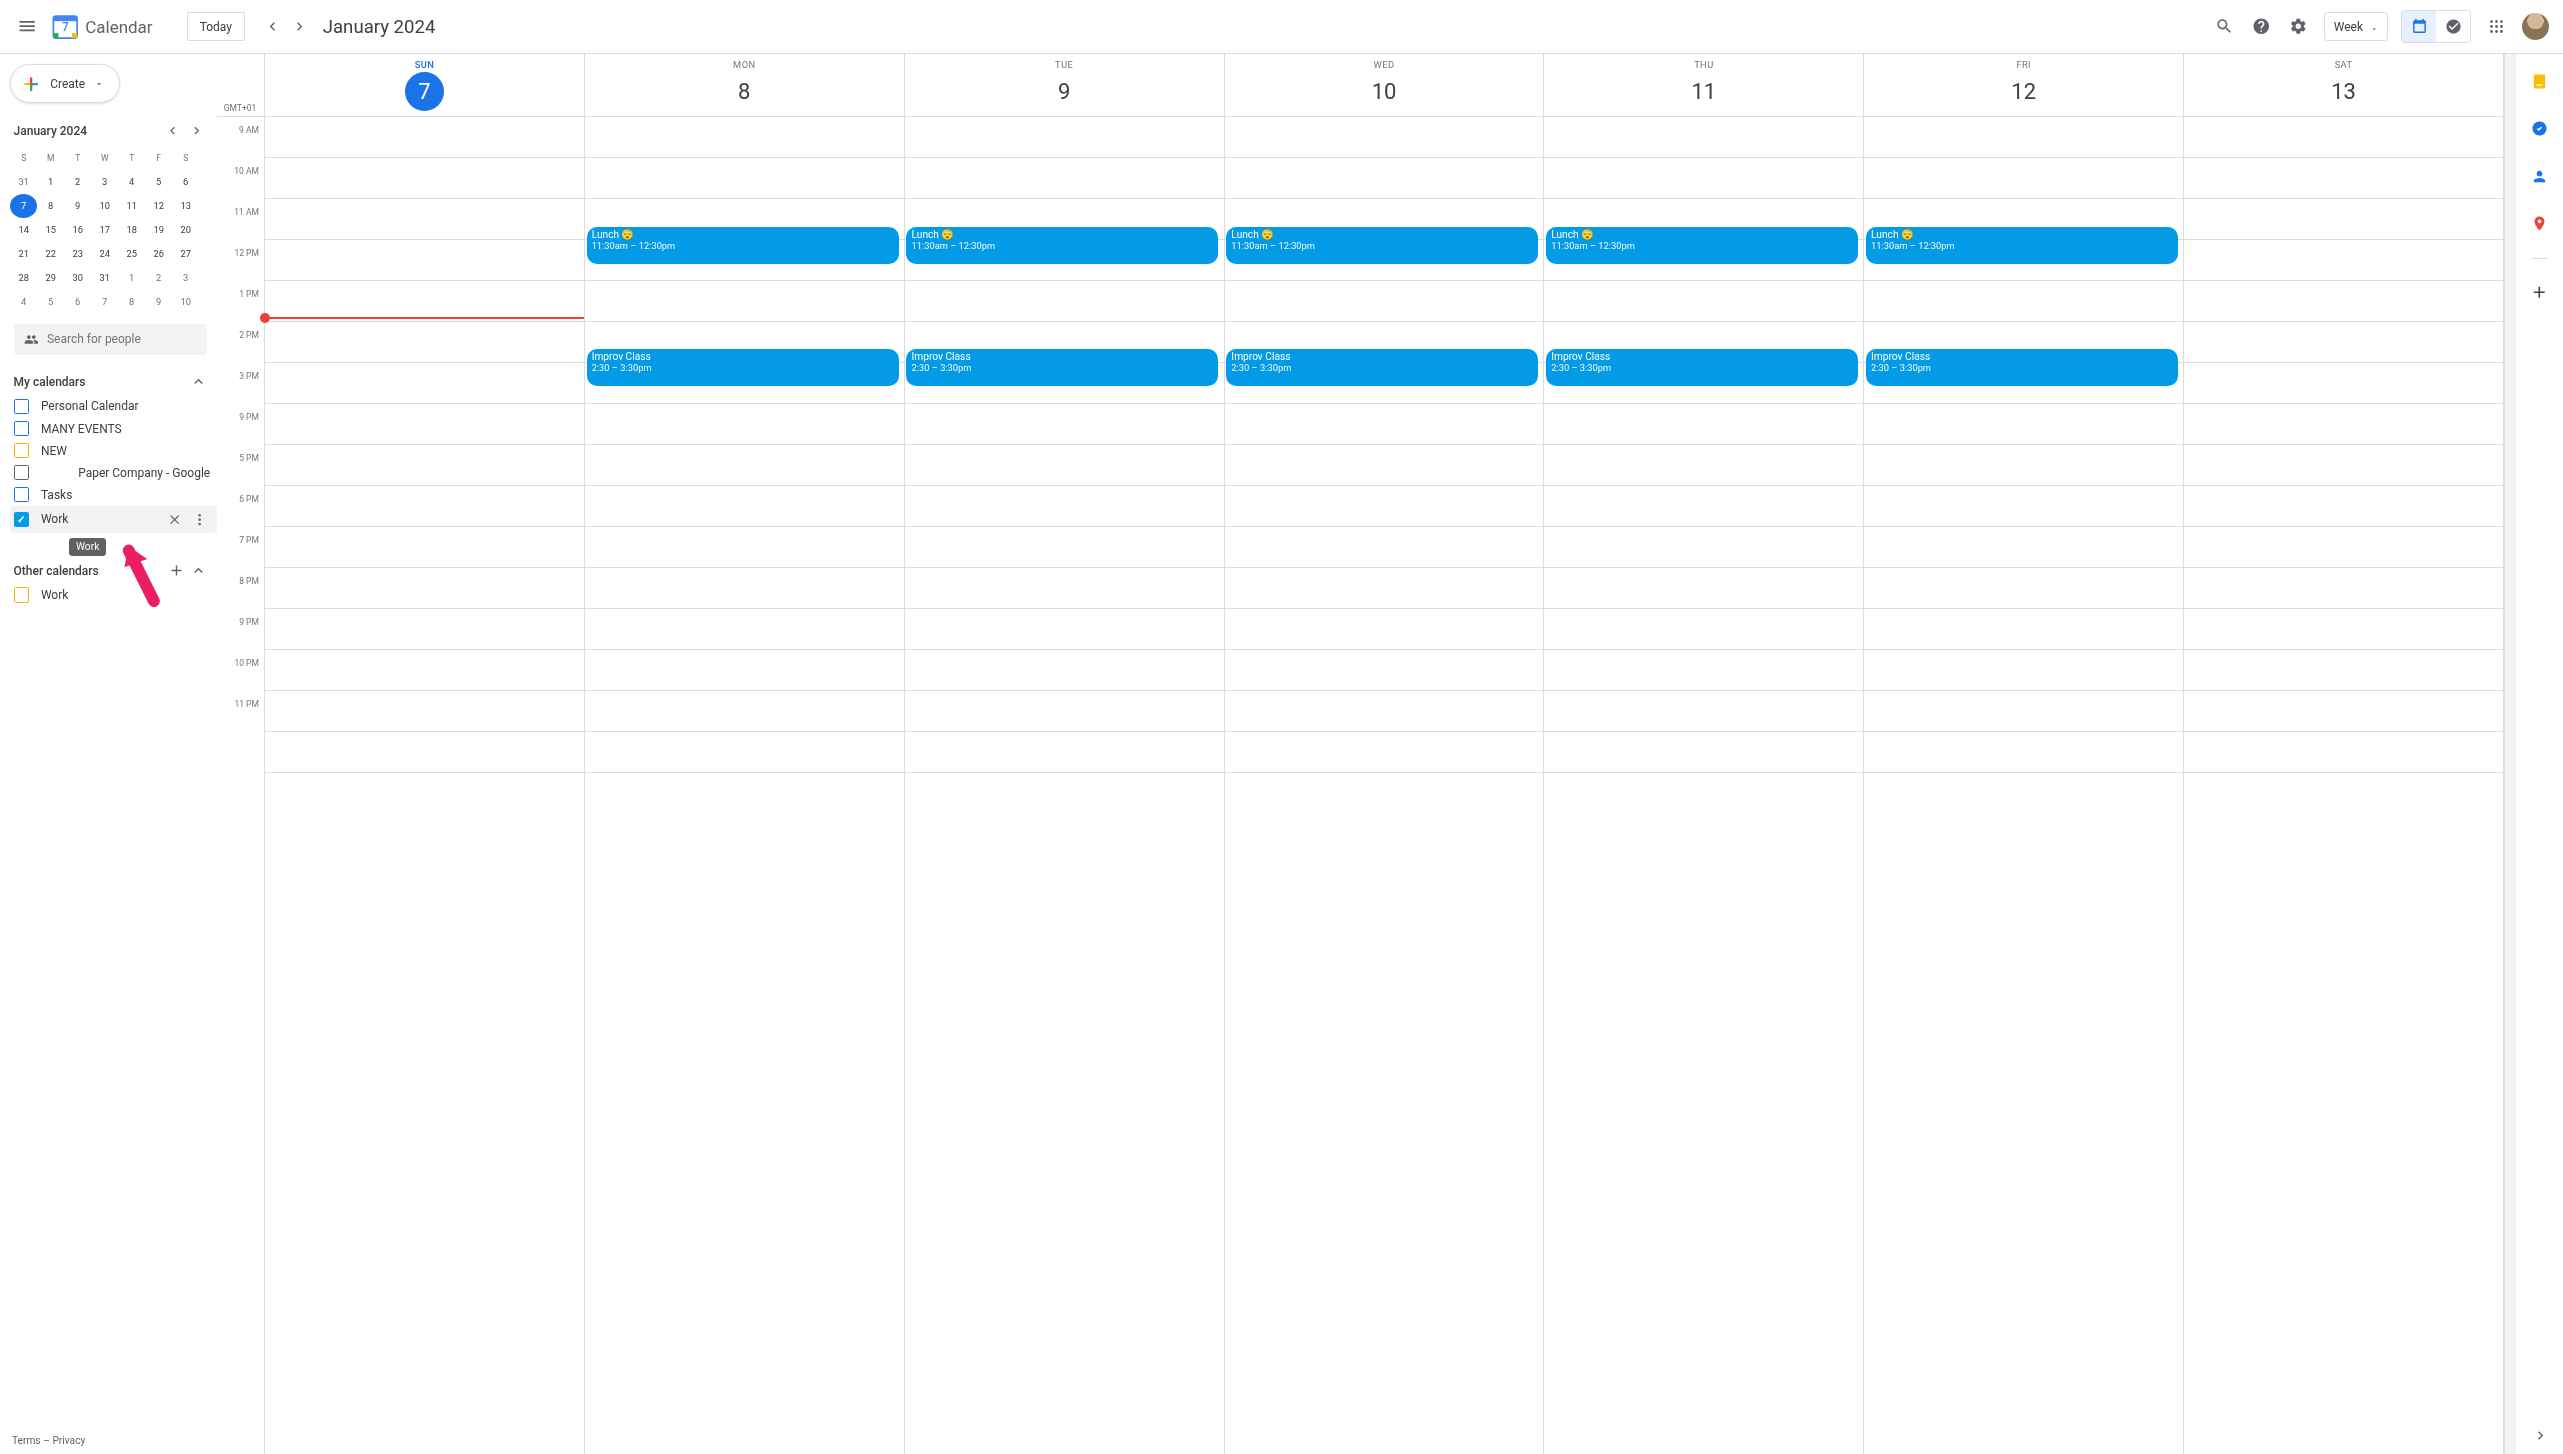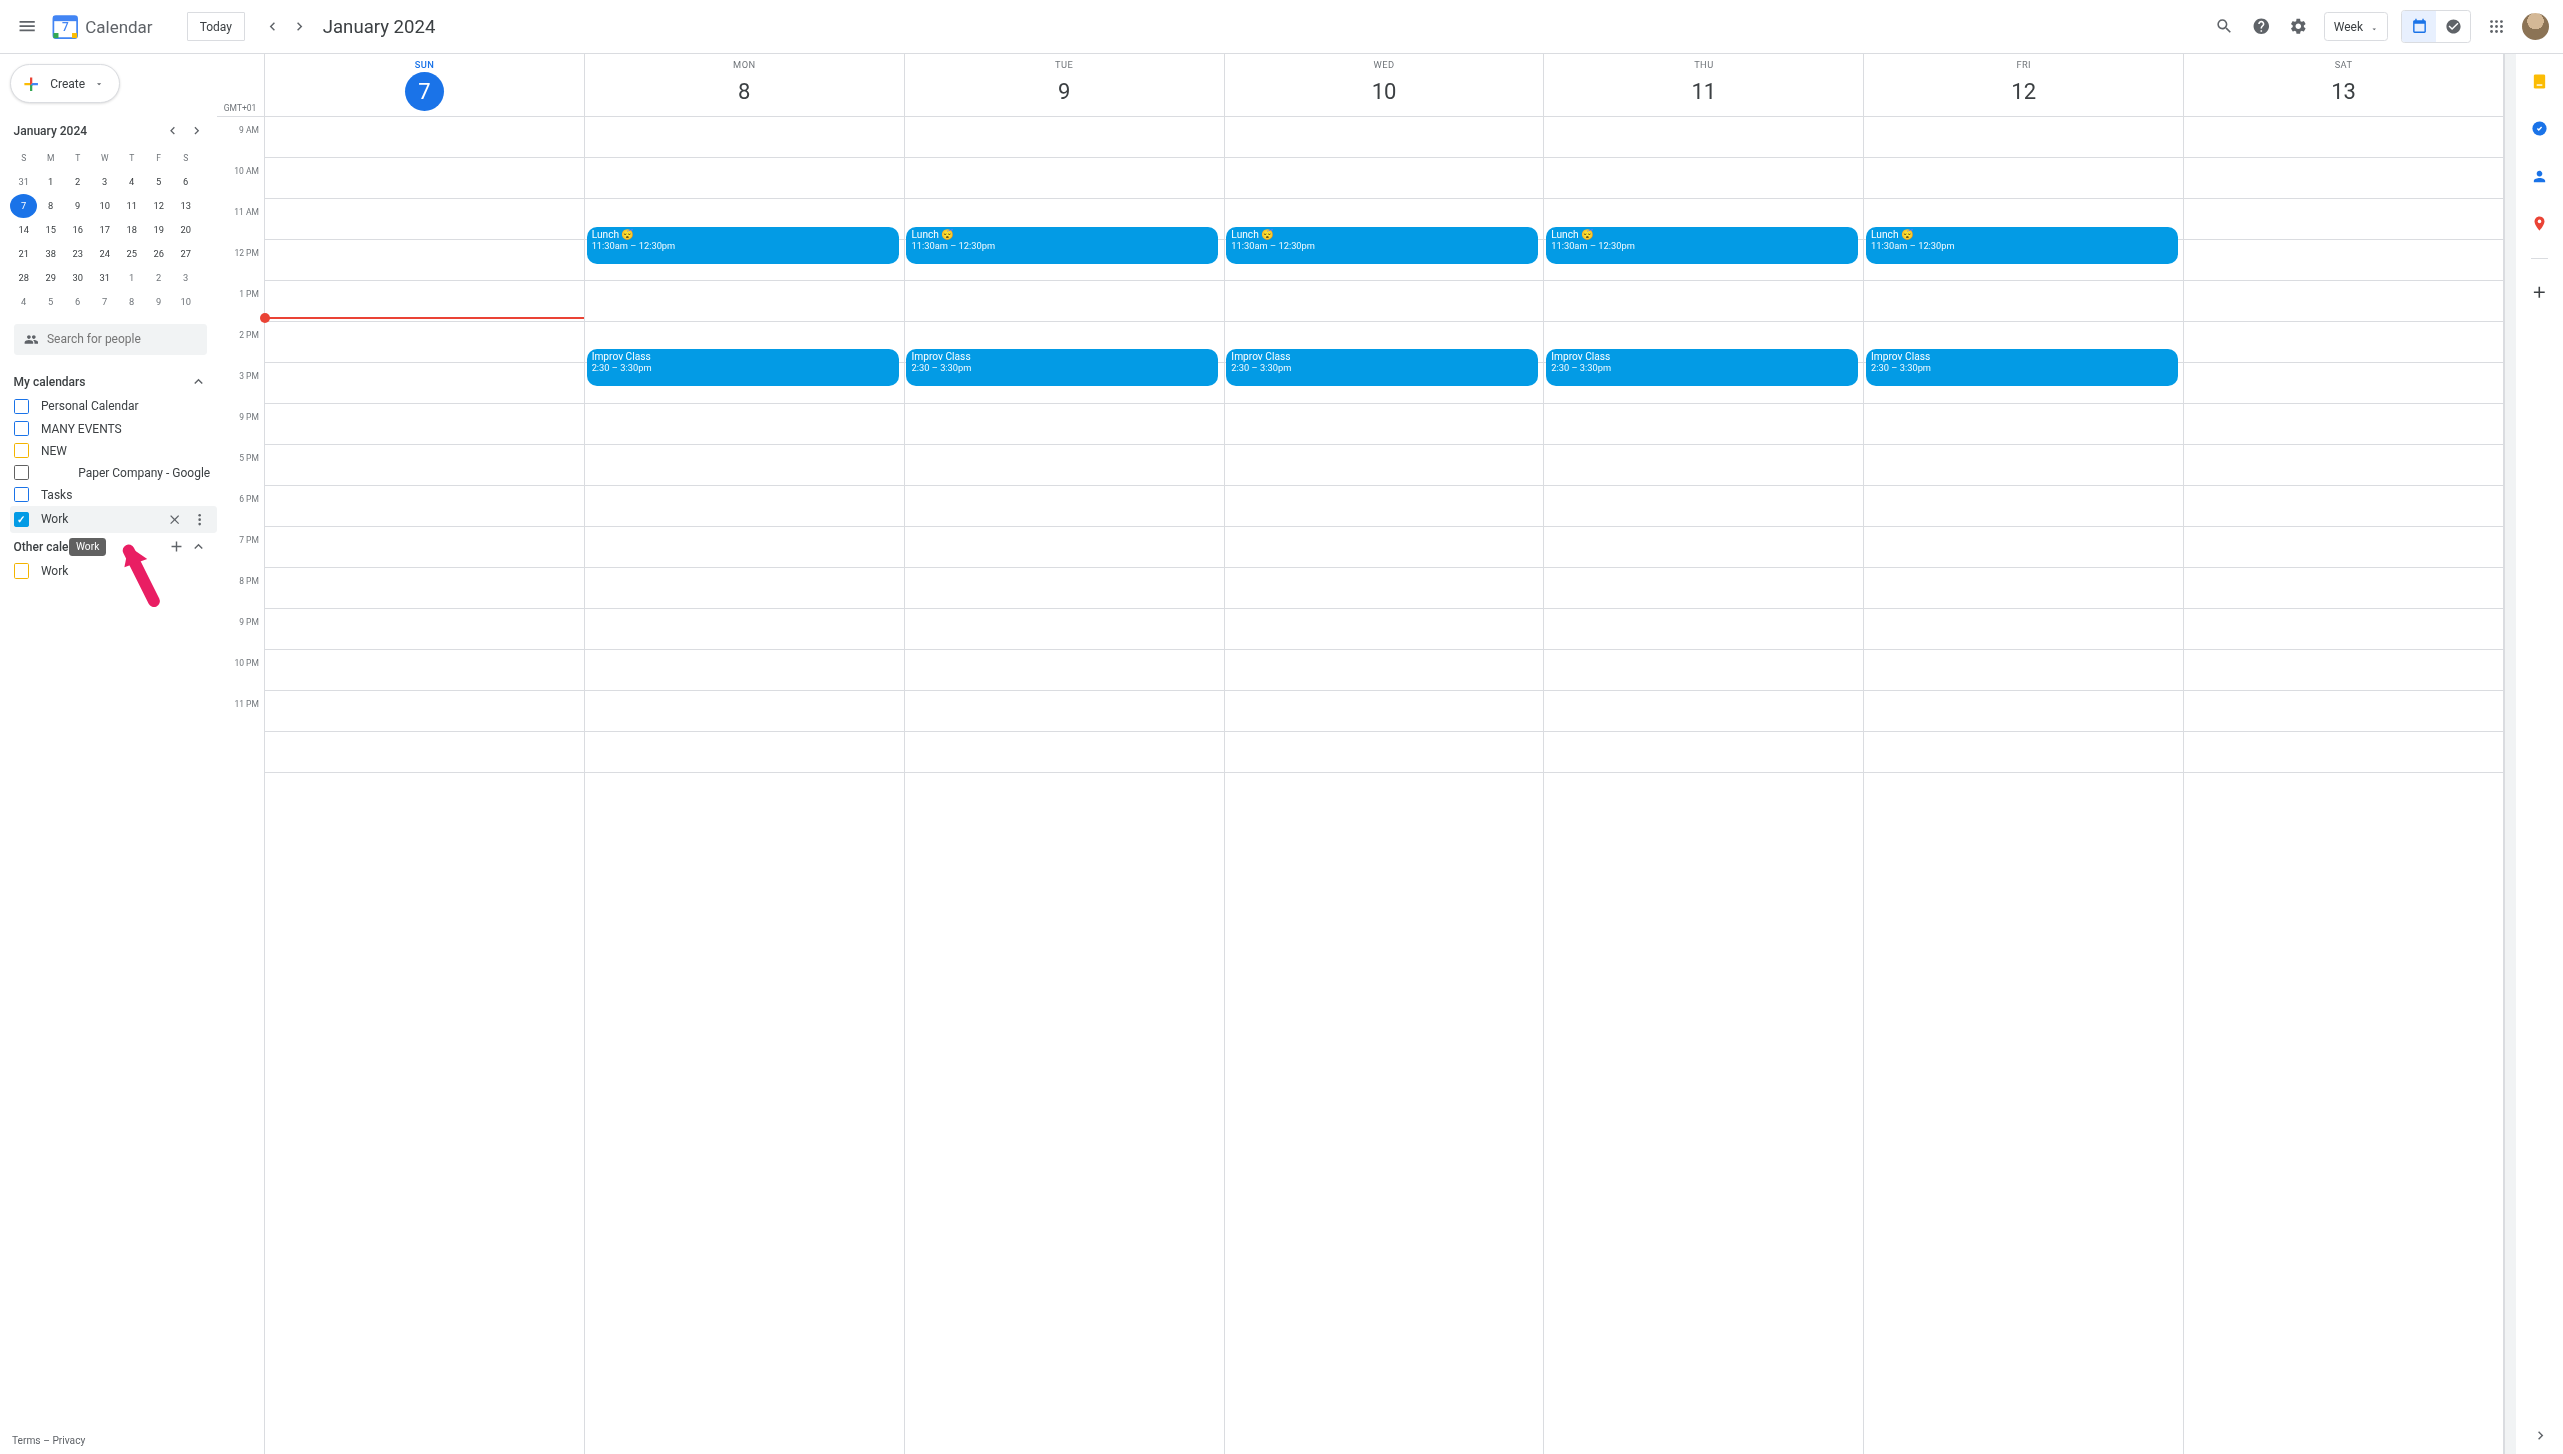--- a/index.html
+++ b/index.html
@@ -42,21 +42,21 @@
 .mini-row { display:flex; }
 .mini-cell { width:27px; height:24px; display:flex; align-items:center; justify-content:center; font-size:8.5px; color:#70757a; cursor:pointer; border-radius:50%; }
 .mini-row.days .mini-cell { cursor:default; }
 .mini-cell.num { font-size:9.3px; color:#3c4043; }
 .mini-cell.today { background:#1a73e8; color:#fff; }
 .mini-cell.other { color:#70757a; }
 
 .search-people { display:flex; align-items:center; gap:8.5px; background:#f1f3f4; border-radius:3.4px; padding: 6.8px 10.2px; margin:6.8px 10.2px 13.6px 3.4px; cursor:text;}
 .search-people input { border:none; background:transparent; outline:none; font-size:12px; width:100%; color:#3c4043; }
 
-.cal-section { margin-bottom:0; }
+.cal-section { margin-bottom:24px; }
 .section-header { display:flex; align-items:center; justify-content:space-between; padding:5.1px 10.2px 5.1px 3.4px; cursor:pointer; }
 .section-header .stitle { font-size:12px; color:#3c4043; font-weight:500;}
 .section-header .sicons { display:flex; gap:5.1px; align-items:center; color:#5f6368;}
 .cal-item { display:flex; align-items:center; padding:3.4px 6.8px 3.4px 3.4px; border-radius:3.4px; position:relative; }
 .cal-item.hover { background:#f1f3f4; }
 .cal-check { width:15.3px; height:15.3px; border:1.7px solid; border-radius:1.7px; margin-right:12px; display:flex; align-items:center; justify-content:center; cursor:pointer; flex-shrink:0;}
 .cal-check.checked { background: var(--c); border-color: var(--c); }
 .cal-check.checked::after { content:'✓'; color:#fff; font-size:10.2px; font-weight:bold; }
 .cal-label { font-size:12px; color:#3c4043; flex:1; white-space:nowrap; overflow:hidden; text-overflow:ellipsis;}
 .cal-item .trail { display:none; align-items:center; gap:5.1px; color:#5f6368; }
@@ -248,21 +248,21 @@
           <div class="mini-cell num">14</div>
           <div class="mini-cell num">15</div>
           <div class="mini-cell num">16</div>
           <div class="mini-cell num">17</div>
           <div class="mini-cell num">18</div>
           <div class="mini-cell num">19</div>
           <div class="mini-cell num">20</div>
         </div>
         <div class="mini-row">
           <div class="mini-cell num">21</div>
-          <div class="mini-cell num">38</div>
+          <div class="mini-cell num">22</div>
           <div class="mini-cell num">23</div>
           <div class="mini-cell num">24</div>
           <div class="mini-cell num">25</div>
           <div class="mini-cell num">26</div>
           <div class="mini-cell num">27</div>
         </div>
         <div class="mini-row">
           <div class="mini-cell num">28</div>
           <div class="mini-cell num">29</div>
           <div class="mini-cell num">30</div>

